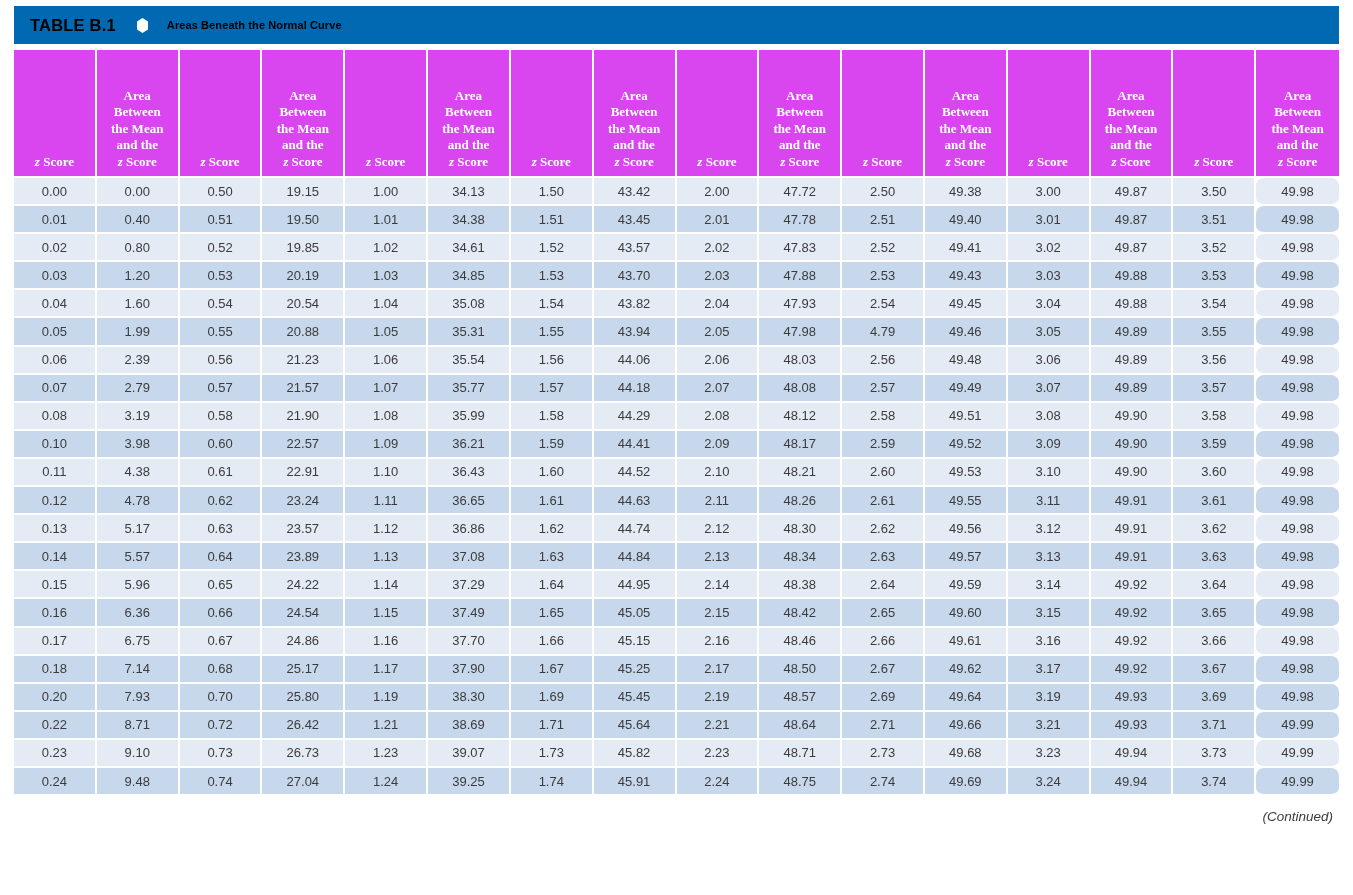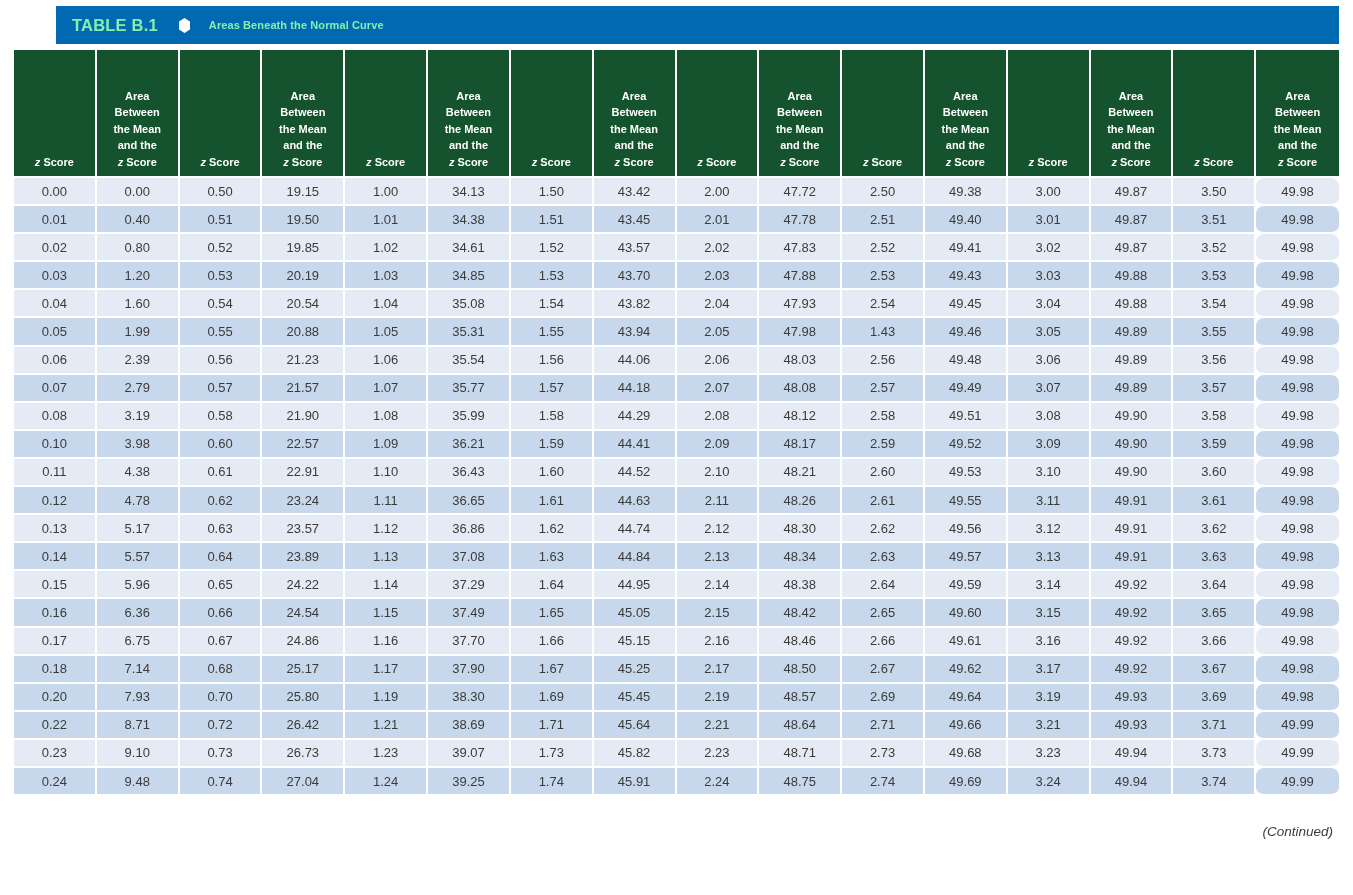--- a/index.html
+++ b/index.html
@@ -22,22 +22,21 @@
   }
 
   
   .title-bar {
     background: #0069B1;
     height: 38px;
     margin-top: 6px;
     display: flex;
     align-items: center;
     padding-left: 16px;
-    color: #86efac;
-    margin-left: 42px;
+    color: #000000;
   }
   .title-label {
     font-size: 16.5px;
     font-weight: bold;
     letter-spacing: 0.2px;
     white-space: nowrap;
   }
   .title-glyph {
     display: inline-block;
     margin: 0 18px 0 20px;
@@ -55,31 +54,32 @@
   table.ztable {
     border-collapse: separate;
     border-spacing: 0;
     width: 100%;
     table-layout: fixed;
     margin-top: 6px;
   }
   table.ztable col { width: 6.25%; }
 
   thead th {
-    background: #14532d;
+    background: #d946ef;
     color: #ffffff;
-    font-size: 11px;
+    font-size: 13px;
     font-weight: bold;
     line-height: 16.5px;
     text-align: center;
     vertical-align: bottom;
     height: 120px;
     padding: 0 2px 6px 2px;
     border-right: 2px solid #ffffff;
     border-bottom: 2px solid #ffffff;
+    font-family: Liberation Serif, serif;
   }
   thead th:last-child { border-right: none; }
   thead th .hdr-lines { display: block; }
   thead th .hdr-z { display: block; white-space: nowrap; }
   thead th .hdr-z em {
     font-style: italic;
     font-weight: bold;
   }
 
   tbody td {
@@ -91,21 +91,21 @@
     border-right: 2px solid #ffffff;
     border-bottom: 2px solid #ffffff;
     font-variant-numeric: tabular-nums;
   }
   tbody td:last-child { border-right: none; border-radius: 8px; }
   tbody tr.odd  td { background: #E4EBF5; }
   tbody tr.even td { background: #C7D8EC; }
 
   
   .footer {
-    margin-top: 28px;
+    margin-top: 13px;
     text-align: right;
     padding-right: 6px;
     font-size: 13.5px;
     font-style: italic;
     color: #3B3B3B;
   }
 </style>
 </head>
 <body>
 
@@ -335,21 +335,21 @@
           <td>0.05</td>
           <td>1.99</td>
           <td>0.55</td>
           <td>20.88</td>
           <td>1.05</td>
           <td>35.31</td>
           <td>1.55</td>
           <td>43.94</td>
           <td>2.05</td>
           <td>47.98</td>
-          <td>1.43</td>
+          <td>4.79</td>
           <td>49.46</td>
           <td>3.05</td>
           <td>49.89</td>
           <td>3.55</td>
           <td>49.98</td>
         </tr>
         <tr class="odd">
           <td>0.06</td>
           <td>2.39</td>
           <td>0.56</td>

